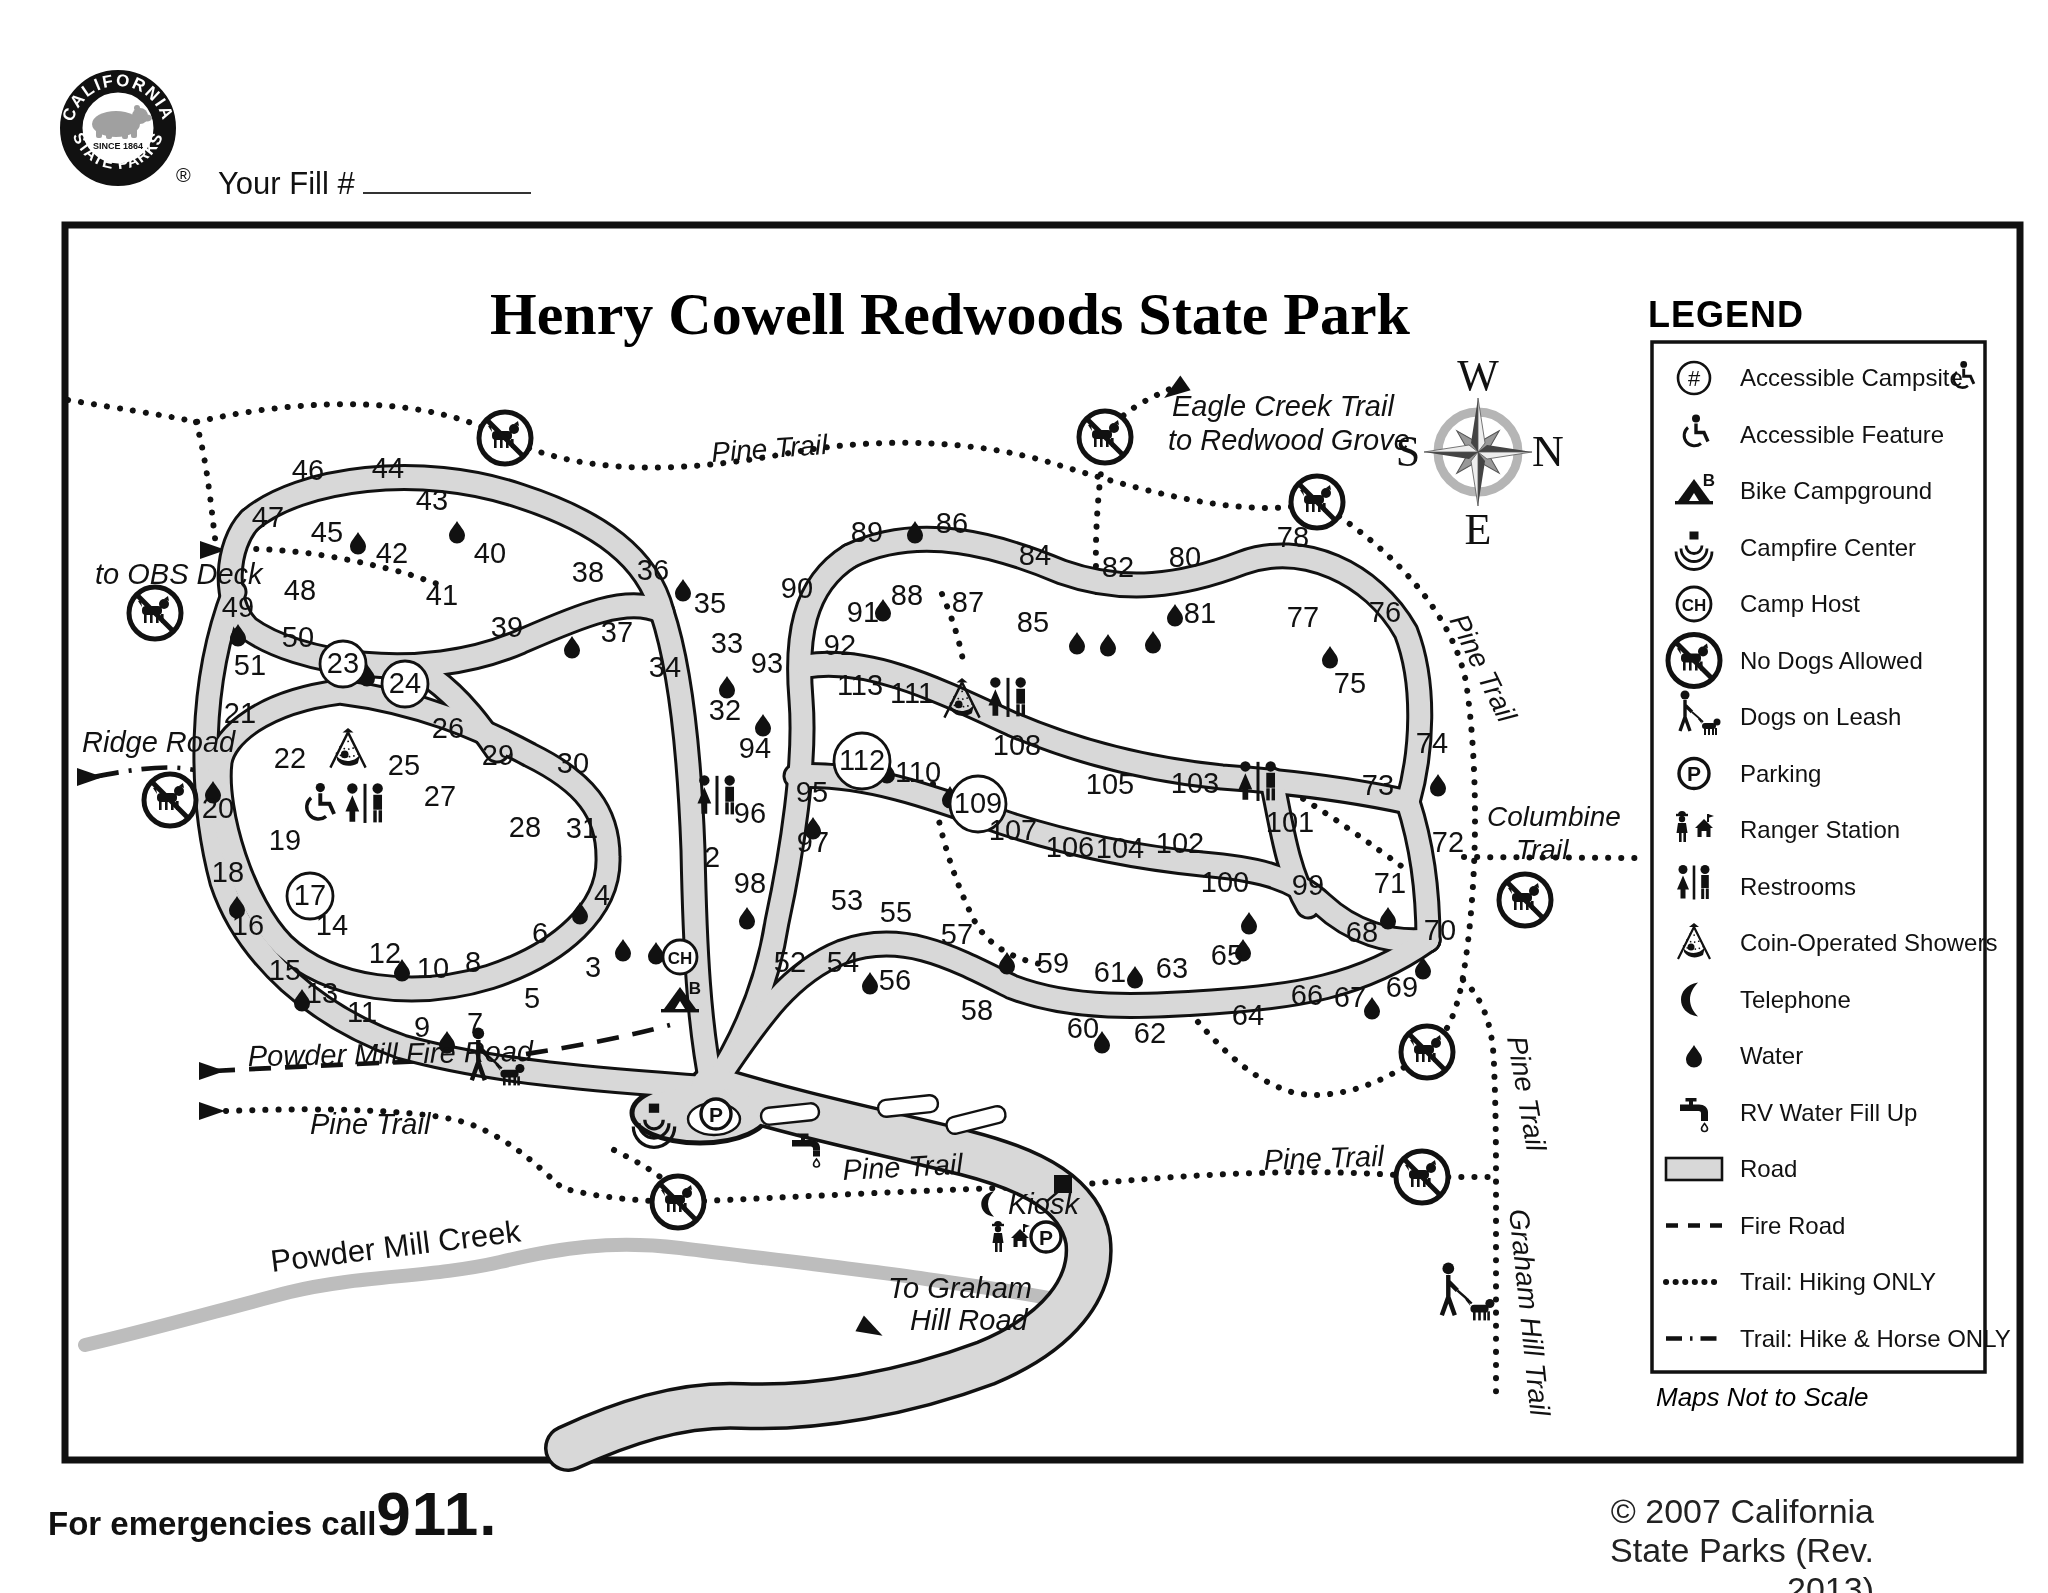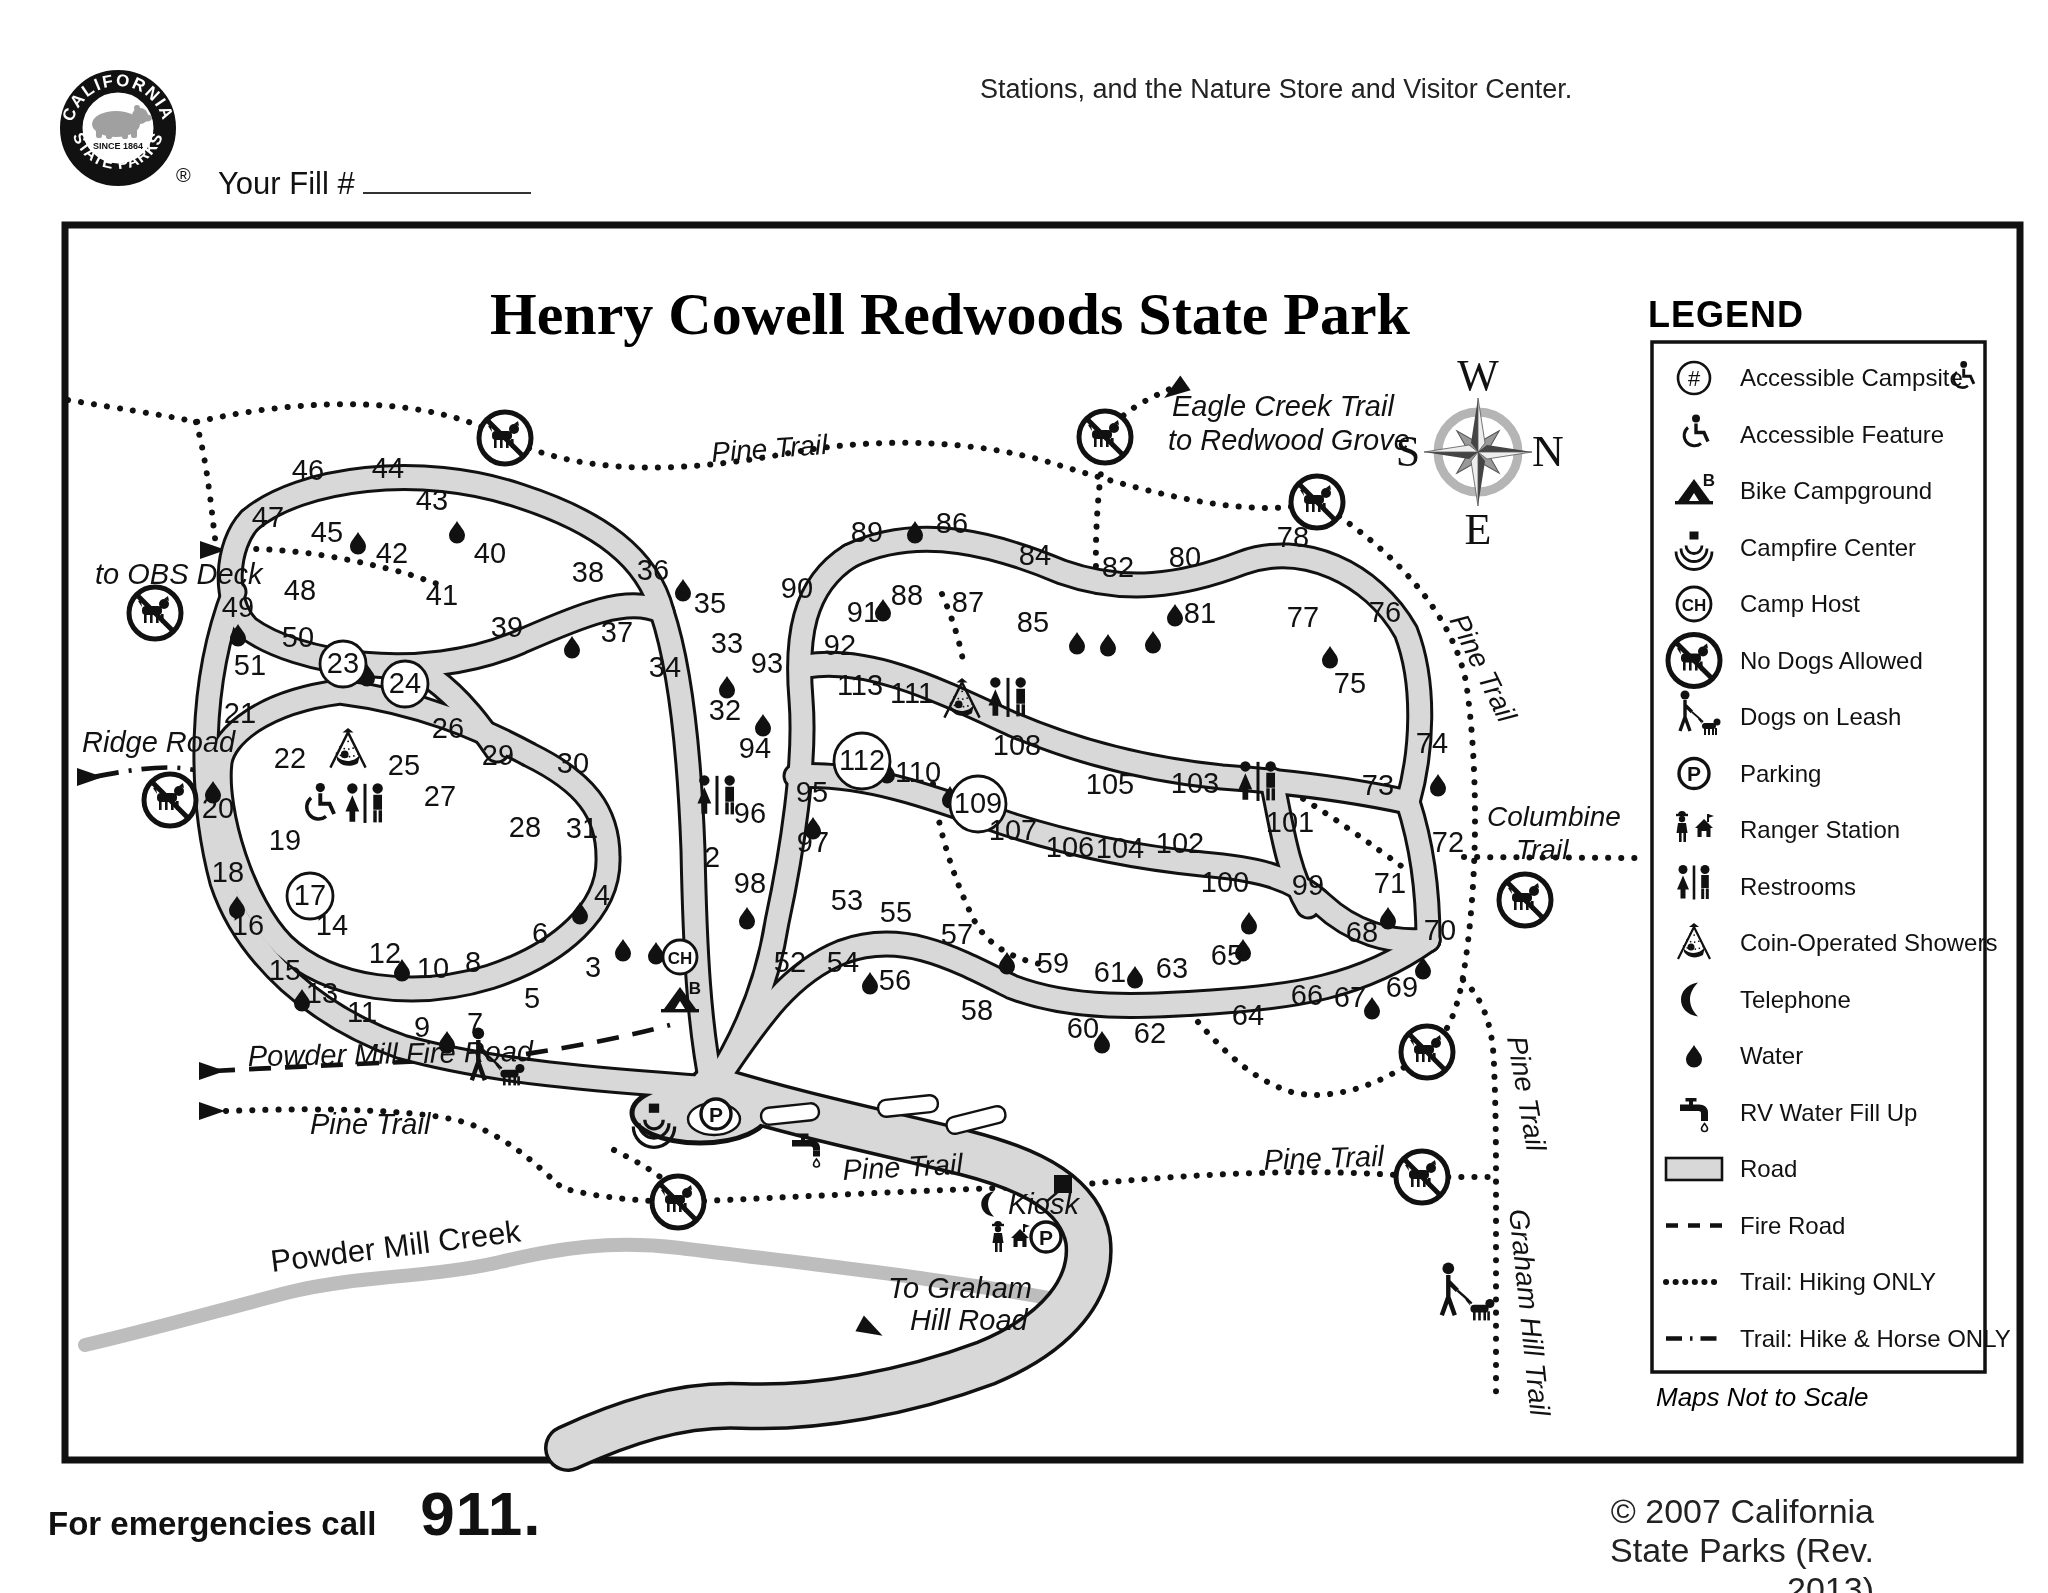--- a/index.html
+++ b/index.html
@@ -1,21 +1,21 @@
 <!DOCTYPE html>
 <html><head>
 <meta charset="utf-8">
 <style>
   html,body{margin:0;padding:0;background:#fff;}
   body{width:2048px;height:1593px;position:relative;font-family:"Liberation Sans",sans-serif;color:#111;}
   #stage{position:absolute;left:0;top:0;width:2048px;height:1593px;}
   .hdr-notice{position:absolute;left:980px;top:72px;font-size:27px;line-height:35px;color:#222;}
   .your-site{position:absolute;left:218px;top:162px;font-size:31px;color:#111;}
   .your-site .blank{display:inline-block;width:168px;border-bottom:2px solid #333;height:30px;margin-left:8px;}
-  .footer-emerg{position:absolute;left:48px;top:1478px;display:flex;align-items:baseline;font-weight:bold;gap:44px;}
+  .footer-emerg{position:absolute;left:48px;top:1478px;display:flex;align-items:baseline;font-weight:bold;}
   .footer-emerg .pre{font-size:33px;}
   .footer-emerg .num{font-size:62px;letter-spacing:1px;}
   .footer-copy{position:absolute;left:1588px;top:1492px;width:286px;text-align:right;font-size:34px;color:#222;}
   #logo{position:absolute;left:48px;top:58px;}
   svg text{user-select:none;}
 </style>
 </head>
 <body>
 
 <div id="logo">
@@ -45,21 +45,20 @@
     <text x="0" y="21" text-anchor="middle" font-size="9" font-weight="bold" fill="#111">SINCE 1864</text>
   </svg>
   <span style="position:absolute;left:128px;top:106px;font-size:20px;">®</span>
 </div>
 
 <div class="your-site">
   <span>Your Fill #</span><span class="blank"></span>
 </div>
 
 <div class="hdr-notice">
-  <div>Stations, and the Nature Store and Visitor Center.</div>
 </div>
 
 <svg id="stage" viewBox="0 0 2048 1593">
   <rect x="65" y="225" width="1955" height="1235" fill="#fff" stroke="#111" stroke-width="7"></rect>
   <text x="950" y="334" text-anchor="middle" font-family="Liberation Serif, serif" font-weight="bold" font-size="60">Henry Cowell Redwoods State Park</text>
   <g id="gLayers">
       <path d="M 85,1345 C 150,1330 220,1310 290,1292 C 360,1275 430,1278 500,1262 C 560,1248 610,1240 680,1248 C 760,1258 850,1268 920,1278 C 980,1287 1030,1293 1078,1304" stroke="#bdbdbd" stroke-width="14" fill="none" stroke-linecap="round"></path>
       <g>
         <path d="M 68,400 C 140,412 170,416 196,422 C 310,396 430,396 505,438 C 590,480 700,470 795,452 C 880,437 975,440 1052,463 C 1130,487 1245,522 1317,502" fill="none" stroke="#111" stroke-width="6" stroke-dasharray="0.1 13" stroke-linecap="round"></path>
         <path d="M 196,422 C 206,458 210,495 214,530 L 216,546" fill="none" stroke="#111" stroke-width="6" stroke-dasharray="0.1 13" stroke-linecap="round"></path>

